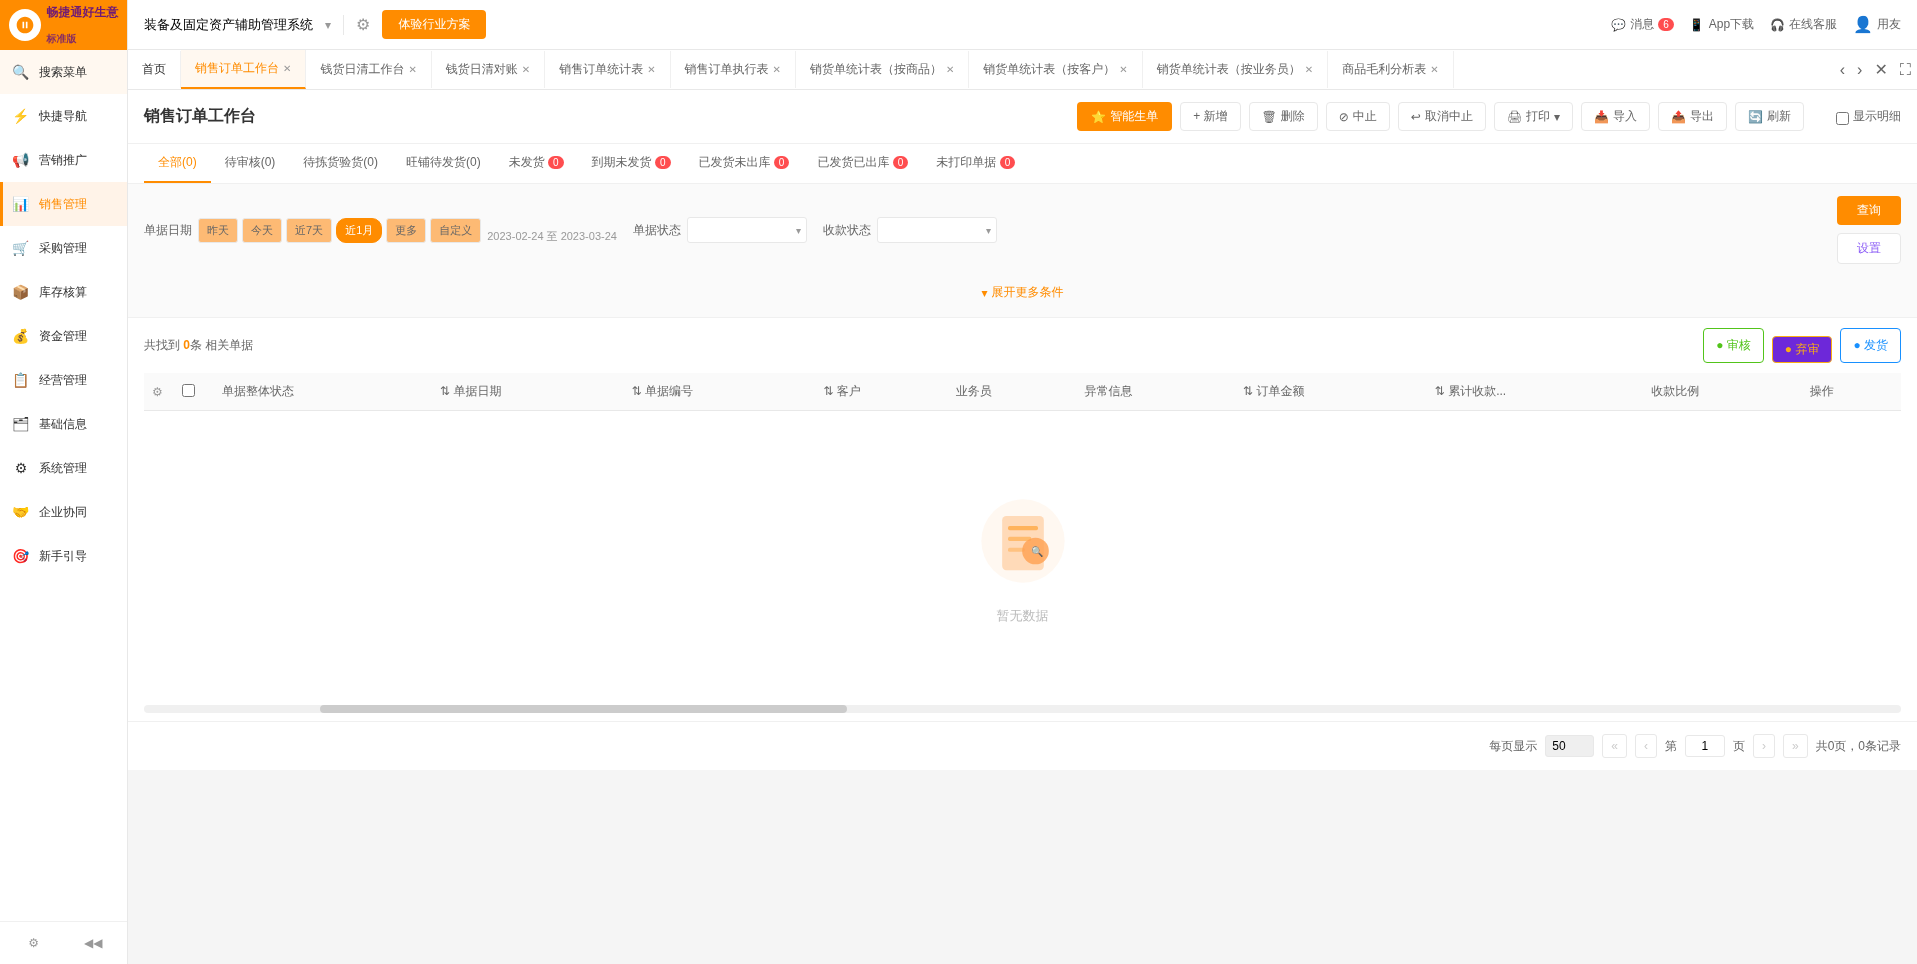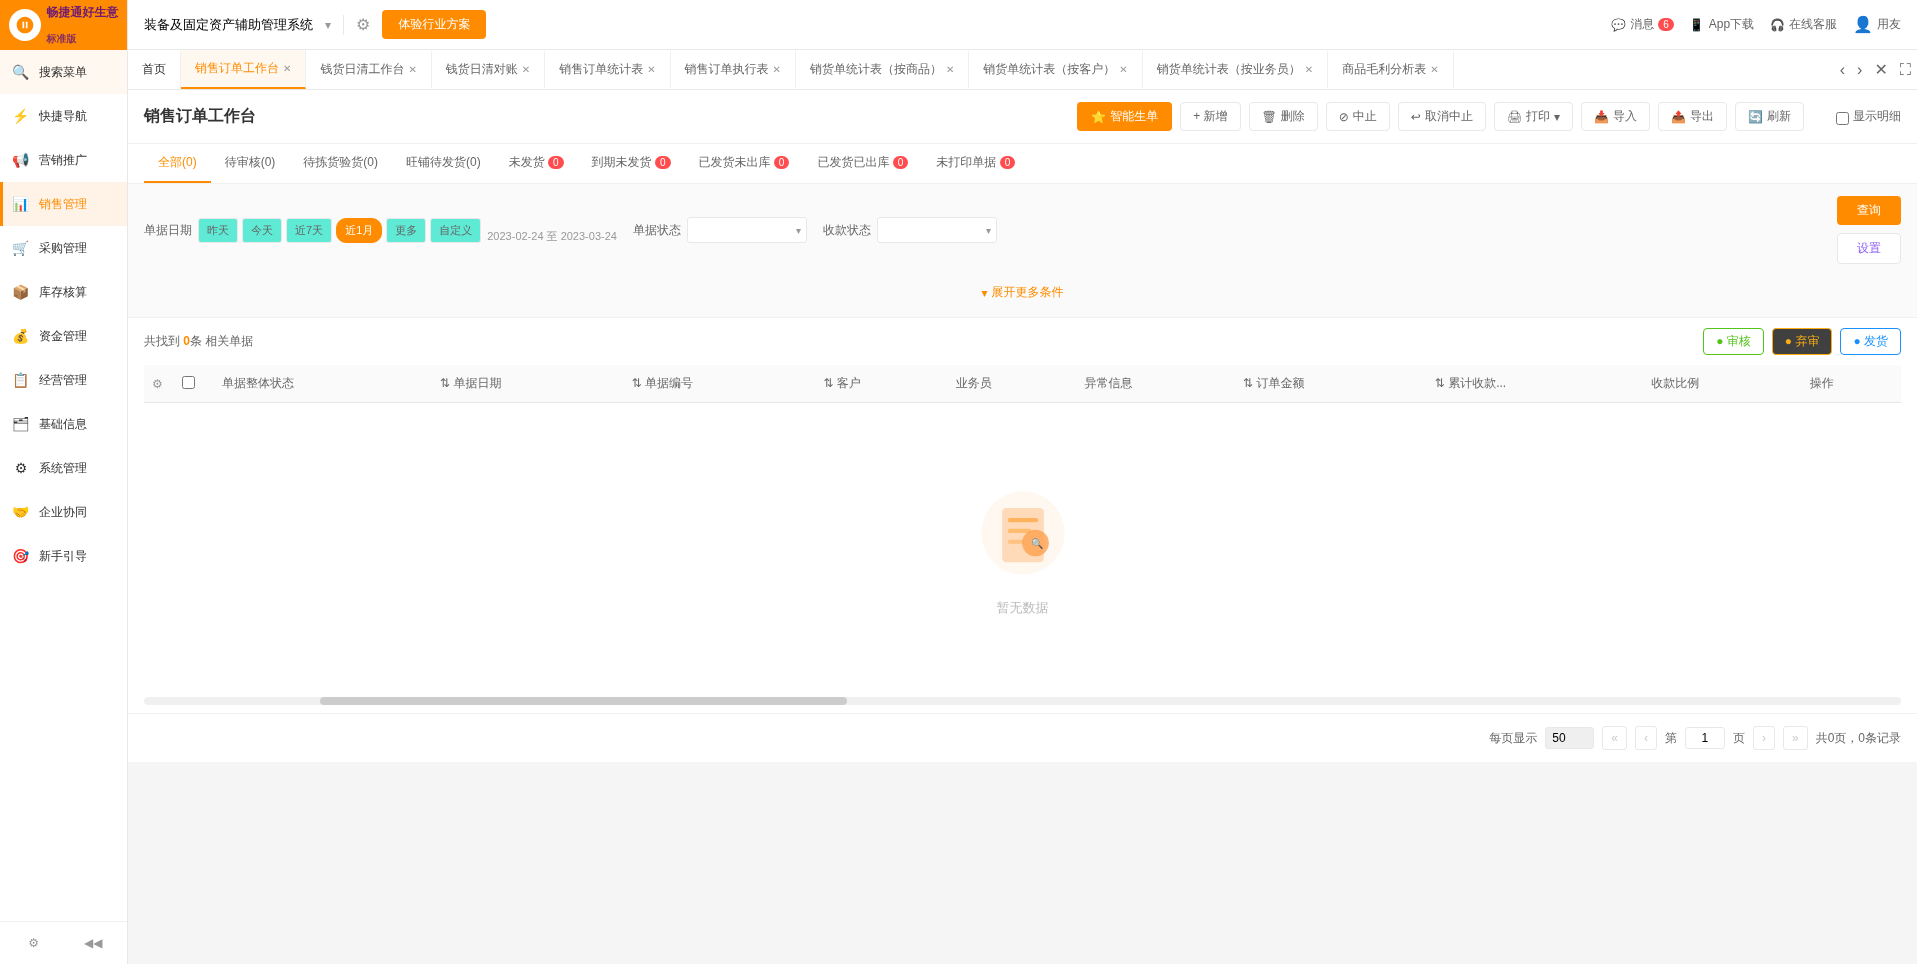--- a/index.html
+++ b/index.html
@@ -59,38 +59,38 @@
     .sub-tabs { padding: 0 16px; border-bottom: 1px solid #f0f0f0; display: flex; gap: 0; }
     .sub-tab { padding: 10px 14px; cursor: pointer; color: #666; font-size: 12px; border-bottom: 2px solid transparent; }
     .sub-tab.active { color: #ff8c00; border-bottom-color: #ff8c00; }
     .sub-tab .badge-red { background: #ff4d4f; color: #fff; border-radius: 10px; padding: 1px 5px; font-size: 10px; }
 
     
     .filter-bar { padding: 12px 16px; background: #fafafa; border-bottom: 1px solid #f0f0f0; display: flex; align-items: center; gap: 16px; flex-wrap: wrap; }
     .filter-item { display: flex; align-items: center; gap: 6px; }
     .filter-label { color: #666; font-size: 12px; }
     .filter-date-group { display: flex; gap: 4px; align-items: center; }
-    .filter-date-btn { padding: 4px 8px; border: 1px solid #e8e8e8; border-radius: 3px; background: #5eead4; cursor: pointer; font-size: 11px; color: #666; }
+    .filter-date-btn { padding: 4px 8px; border: 1px solid #e8e8e8; border-radius: 3px; background: #fdba74; cursor: pointer; font-size: 11px; color: #666; }
     .filter-date-btn.active { background: #ff8c00; color: #fff; border-color: #ff8c00; border-radius: 10px; }
     .filter-date-range { font-size: 11px; color: #999; margin-top: 12px; }
     .filter-select { padding: 5px 24px 5px 8px; border: 1px solid #e8e8e8; border-radius: 3px; background: #fff; color: #333; appearance: none; cursor: pointer; min-width: 120px; font-size: 12px; }
     .filter-select-wrap { position: relative; display: inline-block; }
     .filter-select-wrap::after { content: '▾'; position: absolute; right: 6px; top: 50%; transform: translateY(-50%); color: #999; pointer-events: none; font-size: 10px; }
 
     .filter-expand { display: flex; align-items: center; gap: 4px; color: #ff8c00; cursor: pointer; font-size: 12px; width: 100%; justify-content: center; padding: 4px 0; }
 
     
     .table-area { padding: 0 16px; }
     .table-info { padding: 10px 0; display: flex; align-items: center; justify-content: space-between; }
     .table-info-left { color: #666; font-size: 12px; }
     .table-info-left span { color: #ff8c00; font-weight: bold; }
     .table-info-right { display: flex; gap: 8px; }
     .table-action-btn { padding: 4px 12px; border-radius: 4px; border: 1px solid; cursor: pointer; font-size: 12px; }
     .btn-review { color: #52c41a; border-color: #52c41a; background: #fff; }
-    .btn-cancel-review { color: #faad14; border-color: #faad14; background: #404040; }
+    .btn-cancel-review { color: #faad14; border-color: #faad14; background: #6d28d9; margin-top: 8px; }
     .btn-ship { color: #1890ff; border-color: #1890ff; background: #fff; }
 
     table { width: 100%; border-collapse: collapse; font-size: 12px; }
     thead tr { background: #fafafa; }
     th { padding: 10px 8px; text-align: left; color: #666; border-bottom: 1px solid #e8e8e8; font-weight: 500; white-space: nowrap; }
     .col-check { width: 40px; }
     .col-settings { width: 30px; }
 
     
     .empty-state { display: flex; flex-direction: column; align-items: center; justify-content: center; padding: 80px 0; color: #999; }

